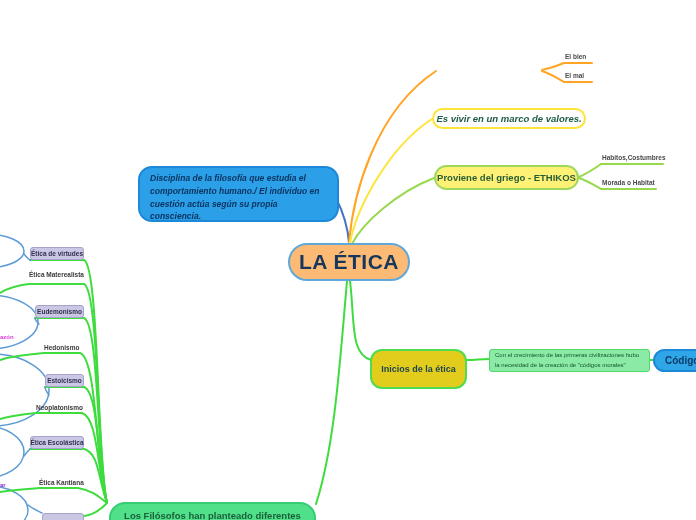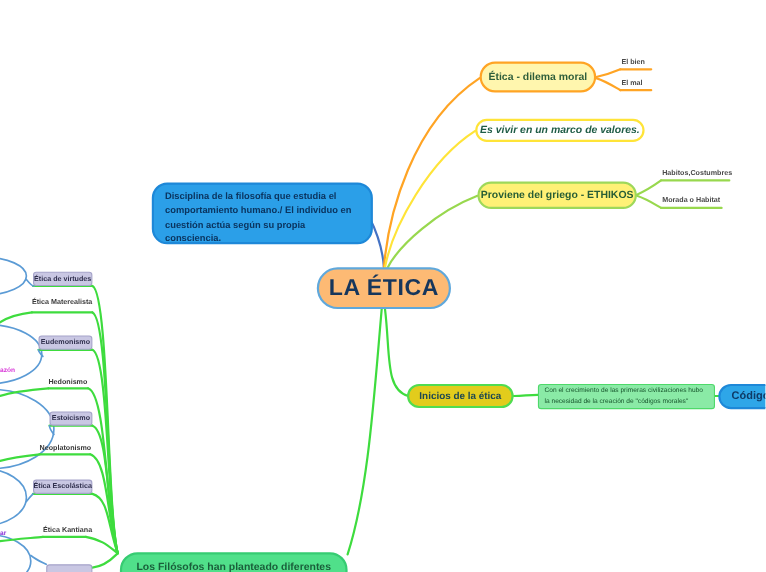--- a/index.html
+++ b/index.html
@@ -8,32 +8,32 @@
   #wires{position:absolute;left:0;top:0;width:696px;height:520px;}
 
   .node{position:absolute;box-sizing:border-box;display:flex;align-items:center;justify-content:center;
         text-align:center;font-weight:bold;white-space:nowrap;}
 
   .n-central{left:288px;top:243px;width:122px;height:38px;background:#fdba74;border:2.5px solid #5fa8dc;
              border-radius:20px;font-size:21px;color:#16365c;letter-spacing:.5px;}
 
   .n-definition{left:138px;top:166px;width:201px;height:56px;background:#2b9fe8;border:2px solid #1e88d8;
                 border-radius:14px;font-size:8.5px;line-height:1.5;color:#0b3560;white-space:normal;
-                text-align:left;padding:4px 10px;align-items:flex-start;justify-content:flex-start;}
+                text-align:left;padding:4px 10px;align-items:flex-start;justify-content:flex-start;font-style:italic;}
 
   .n-dilema{left:436px;top:56px;width:106px;height:28px;background:#fff6ae;border:2px solid #ffa424;
             border-radius:14px;font-size:9.5px;color:#2e5d3a;}
 
   .n-marco{left:432px;top:108px;width:154px;height:21px;background:#ffffff;border:2px solid #ffe438;
            border-radius:12px;font-size:9.5px;color:#1f5c46;font-style:italic;}
 
   .n-griego{left:434px;top:165px;width:145px;height:25px;background:#fff176;border:2px solid #9ed85a;
             border-radius:14px;font-size:9.5px;color:#275d35;text-align:center;}
 
-  .n-inicios{left:370px;top:349px;width:97px;height:22px;background:#e2cc1c;border:2px solid #50dc50;
+  .n-inicios{left:370px;top:349px;width:97px;height:40px;background:#e2cc1c;border:2px solid #50dc50;
              border-radius:12px;font-size:9px;color:#1c4752;}
 
   .n-inicios-desc{left:489px;top:349px;width:161px;height:23px;background:#8aeaa6;border:1px solid #4ed96a;
                   border-radius:3px;font-size:6px;line-height:1.55;color:#17552c;font-weight:normal;
                   white-space:normal;text-align:left;padding:1px 5px;justify-content:flex-start;}
 
   .n-codigo{left:653px;top:349px;width:75px;height:23px;background:#2ea6e8;border:2px solid #1e88d8;
             border-radius:12px;font-size:10px;color:#0e3a66;justify-content:flex-start;padding-left:10px;}
 
   .n-filosofos{left:109px;top:502px;width:207px;height:42px;background:#50e08a;border:2px solid #36cc72;
@@ -125,21 +125,20 @@
       <path d="M 49 395 C 46 391, 45 389, 45 387"></path>
       <path d="M 24 456 C 27 452, 29 450, 30 449"></path>
       <path d="M 28 505 C 33 509, 38 511, 42 513"></path>
     </g>
   </svg>
 
   <div class="node n-central">LA ÉTICA</div>
 
   <div class="node n-definition">Disciplina de la filosofía que estudia el comportamiento humano./ El individuo en cuestión actúa según su propia consciencia.</div>
 
-  <div class="node n-dilema">Ética - dilema moral</div>
   <div class="mini-label" style="left:565px;top:53px;">El bien</div>
   <div class="mini-label" style="left:565px;top:72px;">El mal</div>
 
   <div class="node n-marco">Es vivir en un marco de valores.</div>
 
   <div class="node n-griego">Proviene del griego - ETHIKOS</div>
   <div class="mini-label" style="left:602px;top:154px;">Habitos,Costumbres</div>
   <div class="mini-label" style="left:602px;top:179px;">Morada o Habitat</div>
 
   <div class="node n-inicios">Inicios de la ética</div>

